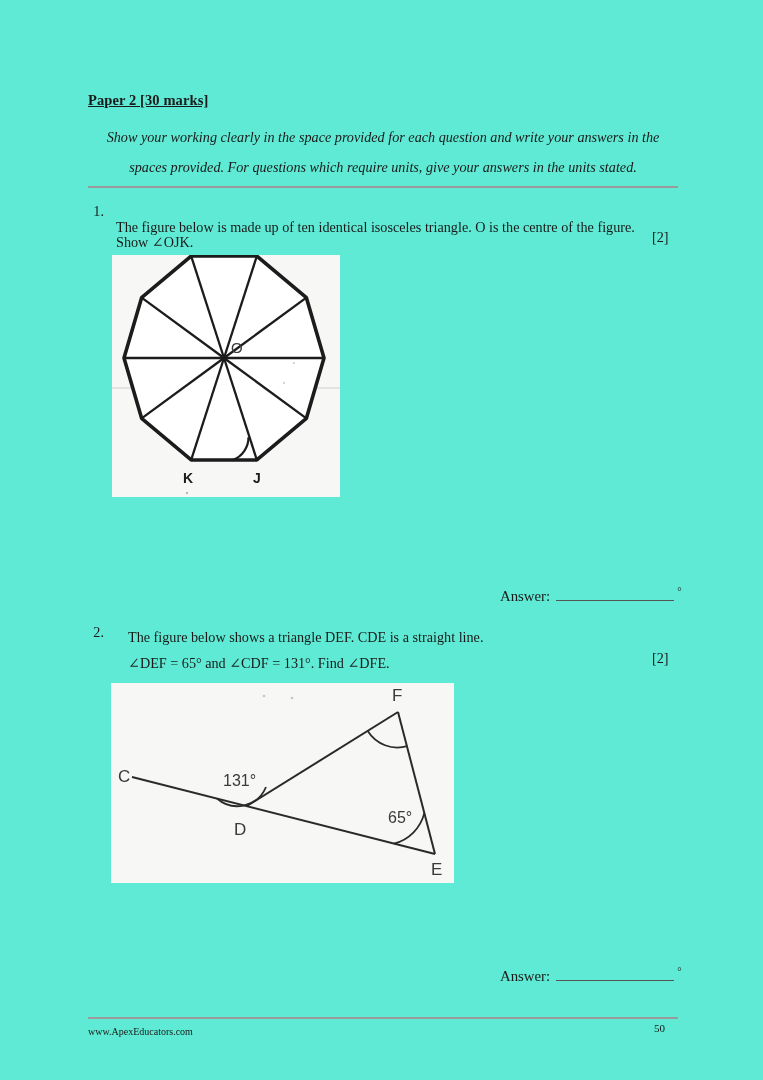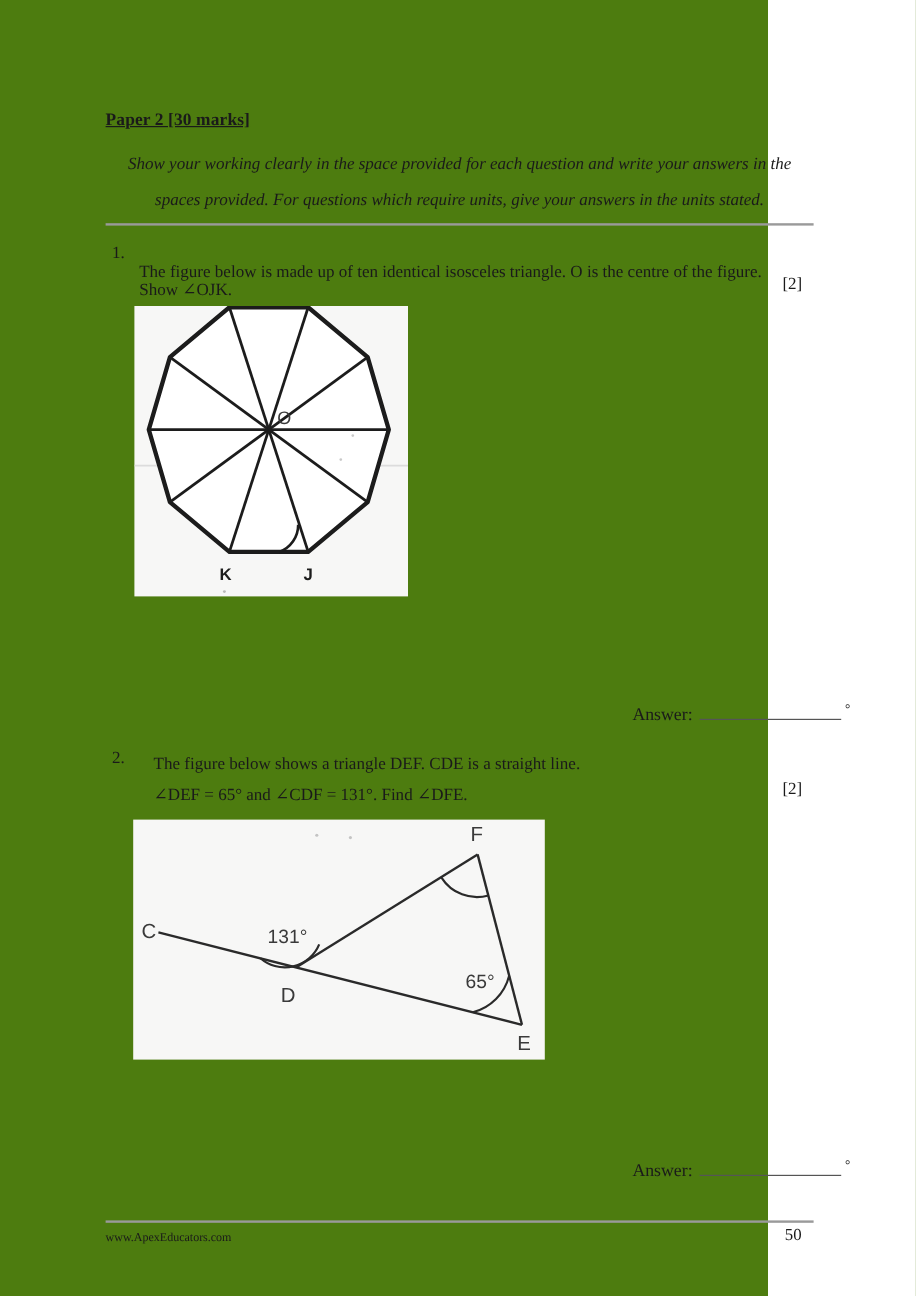--- a/index.html
+++ b/index.html
@@ -12,23 +12,23 @@
     width: 763px;
     height: 1080px;
     position: relative;
     font-family: "Liberation Serif", "DejaVu Serif", serif;
     color: #1a1a1a;
     overflow: hidden;
   }
   .page {
     position: absolute;
     left: 0; top: 0;
-    width: 640px;
+    width: 763px;
     height: 1080px;
-    background: #4d7c0f;
+    background: #5eead4;
   }
   
   .paper-title {
     position: absolute;
     left: 88px;
     top: 92px;
     font-size: 14.5px;
     font-weight: bold;
     text-decoration: underline;
     letter-spacing: 0.1px;
@@ -65,21 +65,20 @@
   }
   .marks {
     position: absolute;
     font-size: 14.2px;
   }
   
   .answer-row {
     position: absolute;
     font-size: 14.8px;
     white-space: nowrap;
-    margin-left: 27px;
   }
   .answer-label { }
   .answer-blank {
     display: inline-block;
     width: 118px;
     border-bottom: 1.4px solid #555;
     margin: 0 3px 0 6px;
     height: 14px;
     vertical-align: baseline;
   }
@@ -105,21 +104,21 @@
   .footer-site {
     position: absolute;
     left: 88px;
     top: 1026px;
     font-size: 10px;
   }
   .footer-page {
     position: absolute;
     left: 654px;
     top: 1022px;
-    font-size: 14px;
+    font-size: 11px;
   }
   .fig-label {
     font-family: "Liberation Sans", "DejaVu Sans", sans-serif;
     font-weight: bold;
     fill: #1c1c1c;
   }
   .fig-label-thin {
     font-family: "Liberation Sans", "DejaVu Sans", sans-serif;
     fill: #3a3a3a;
   }

